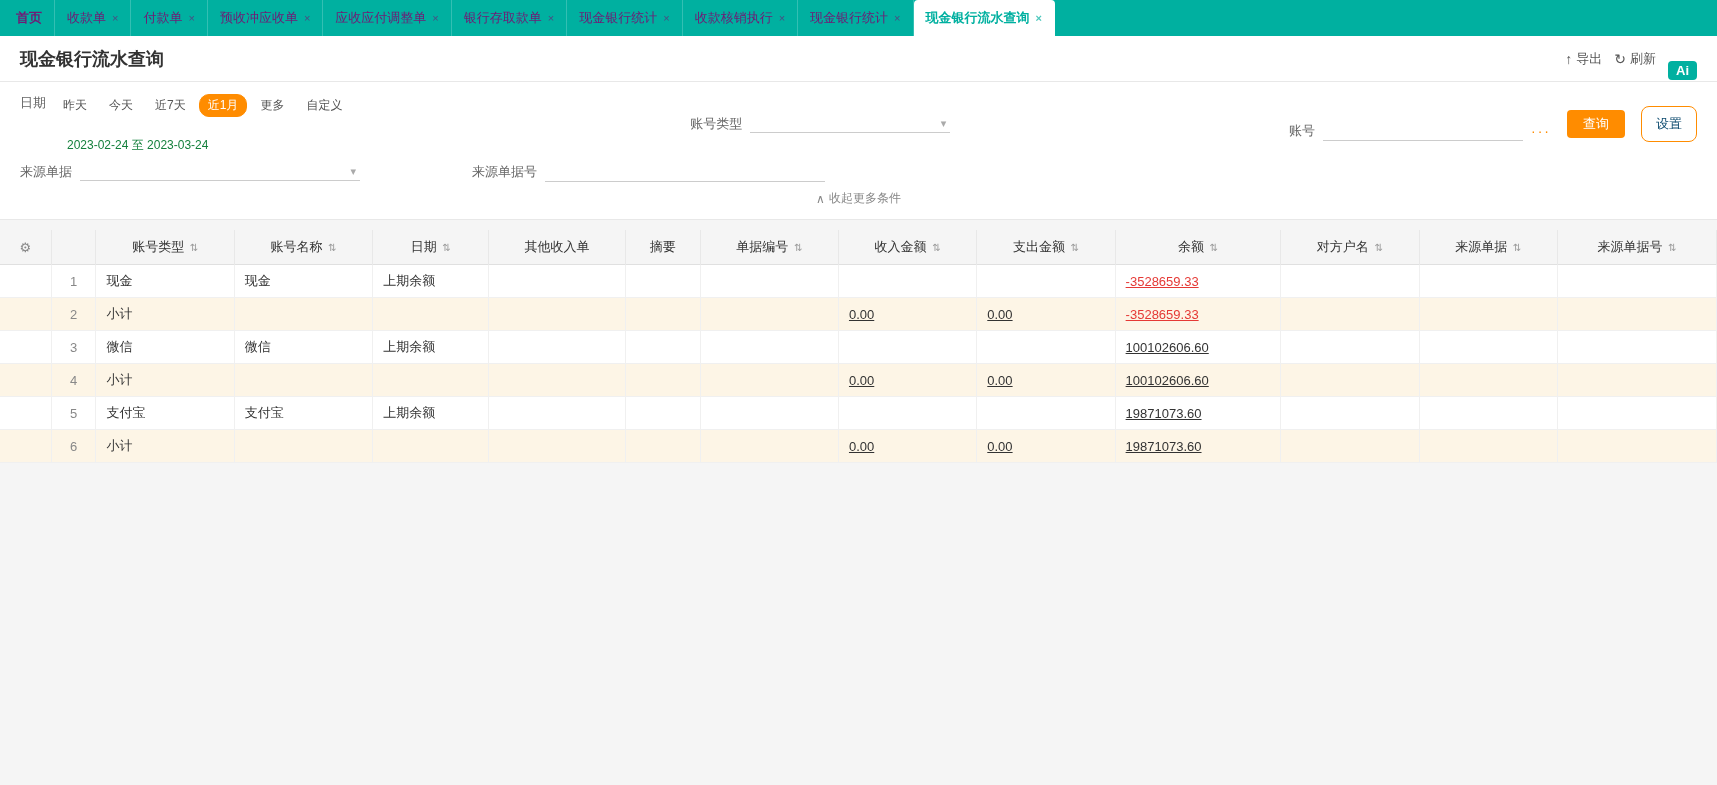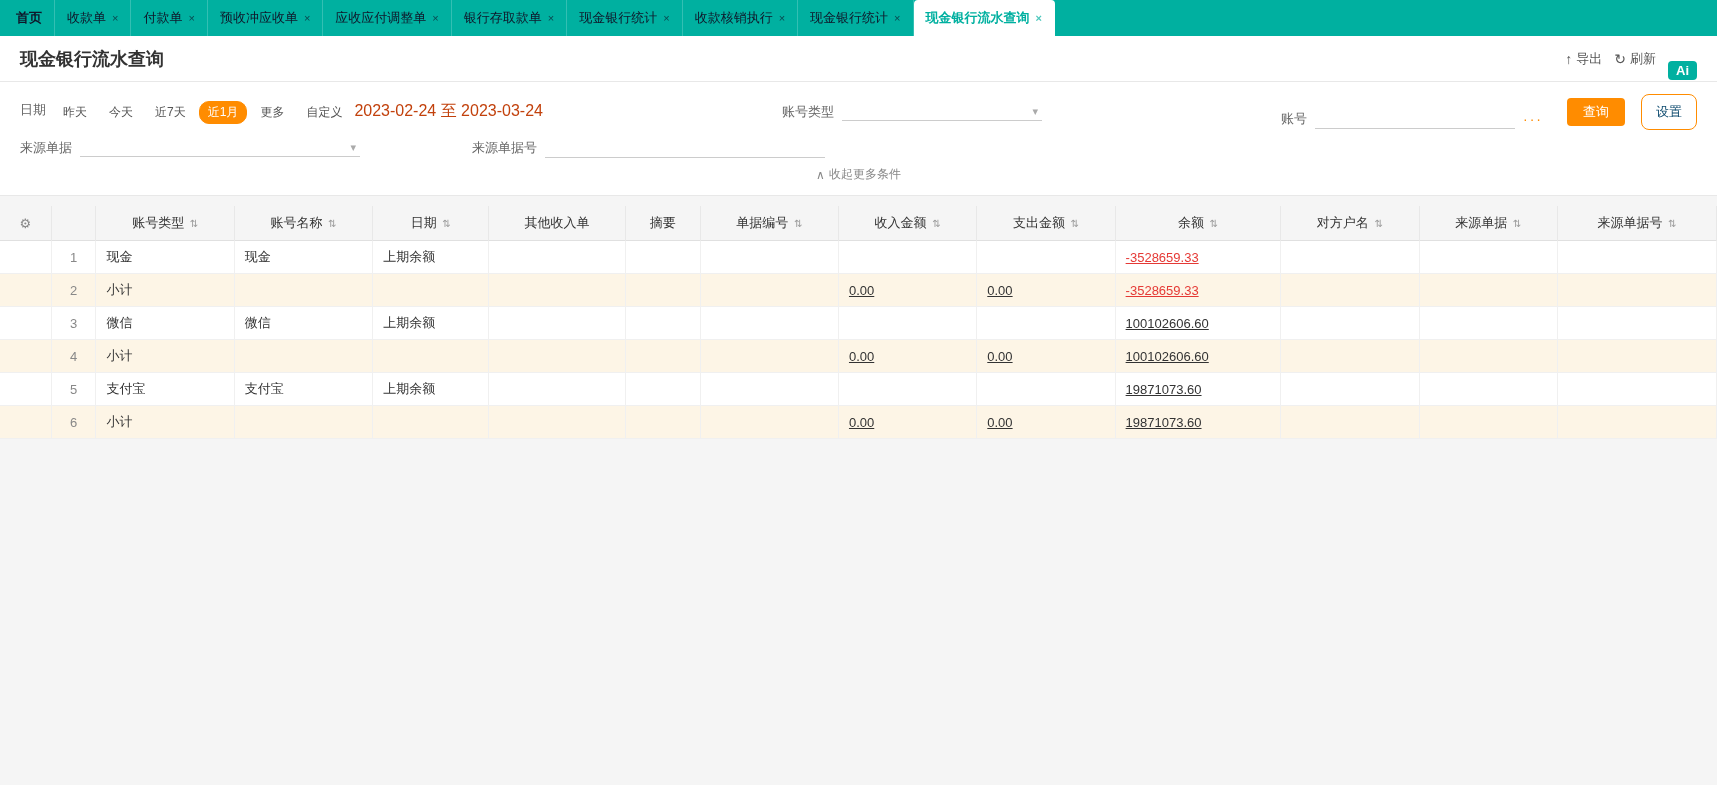--- a/index.html
+++ b/index.html
@@ -8,21 +8,21 @@
     
     .topnav {
       background: #00b0a0;
       display: flex;
       align-items: center;
       height: 36px;
       padding: 0 4px;
       overflow: hidden;
     }
     .topnav-item {
-      color: #0f172a;
+      color: #701a75;
       padding: 0 12px;
       height: 36px;
       display: flex;
       align-items: center;
       cursor: pointer;
       white-space: nowrap;
       font-size: 13px;
       border-right: 1px solid rgba(255,255,255,0.2);
     }
     .topnav-item.home {
@@ -100,23 +100,23 @@
       font-size: 12px;
       color: #555;
       border: 1px solid transparent;
     }
     .date-btn.active {
       background: #ff8c00;
       color: #fff;
       border-color: #ff8c00;
     }
     .date-range {
-      color: #c2410c;
-      font-size: 16px;
-      margin-left: 1px;
+      color: #15803d;
+      font-size: 12px;
+      margin-left: 13px;
     }
     .filter-select {
       display: flex;
       align-items: center;
       border-bottom: 1px solid #ccc;
       padding: 2px 4px;
       min-width: 200px;
       cursor: pointer;
       gap: 4px;
     }
@@ -145,21 +145,20 @@
       letter-spacing: 2px;
     }
     .query-btn {
       background: #ff8c00;
       color: #fff;
       border: none;
       border-radius: 4px;
       padding: 5px 16px;
       cursor: pointer;
       font-size: 13px;
-      margin-left: 8px;
     }
     .setting-btn {
       background: #fff;
       color: #0c4a6e;
       border: 1px solid #ff8c00;
       border-radius: 8px;
       padding: 8px 14px;
       cursor: pointer;
       font-size: 13px;
     }
@@ -278,21 +277,21 @@
     </div>
     <div style="background:#00b0a0;color:#fff;padding:2px 8px;border-radius:4px;font-size:13px;font-weight:bold;cursor:pointer;margin-top:24px;">Ai</div>
   </div>
 </div>
 
 <div class="filter-area">
   <div class="filter-row">
 
     <div style="display:flex;align-items:flex-start;gap:8px;">
       <span class="filter-label">日期</span>
-      <div style="display:flex;flex-direction:row;gap:2px;">
+      <div style="display:flex;flex-direction:column;gap:20px;">
         <div class="filter-date-options">
           <span class="date-btn">昨天</span>
           <span class="date-btn">今天</span>
           <span class="date-btn">近7天</span>
           <span class="date-btn active">近1月</span>
           <span class="date-btn">更多</span>
           <span class="date-btn">自定义</span>
         </div>
         <span class="date-range">2023-02-24 至 2023-03-24</span>
       </div>

